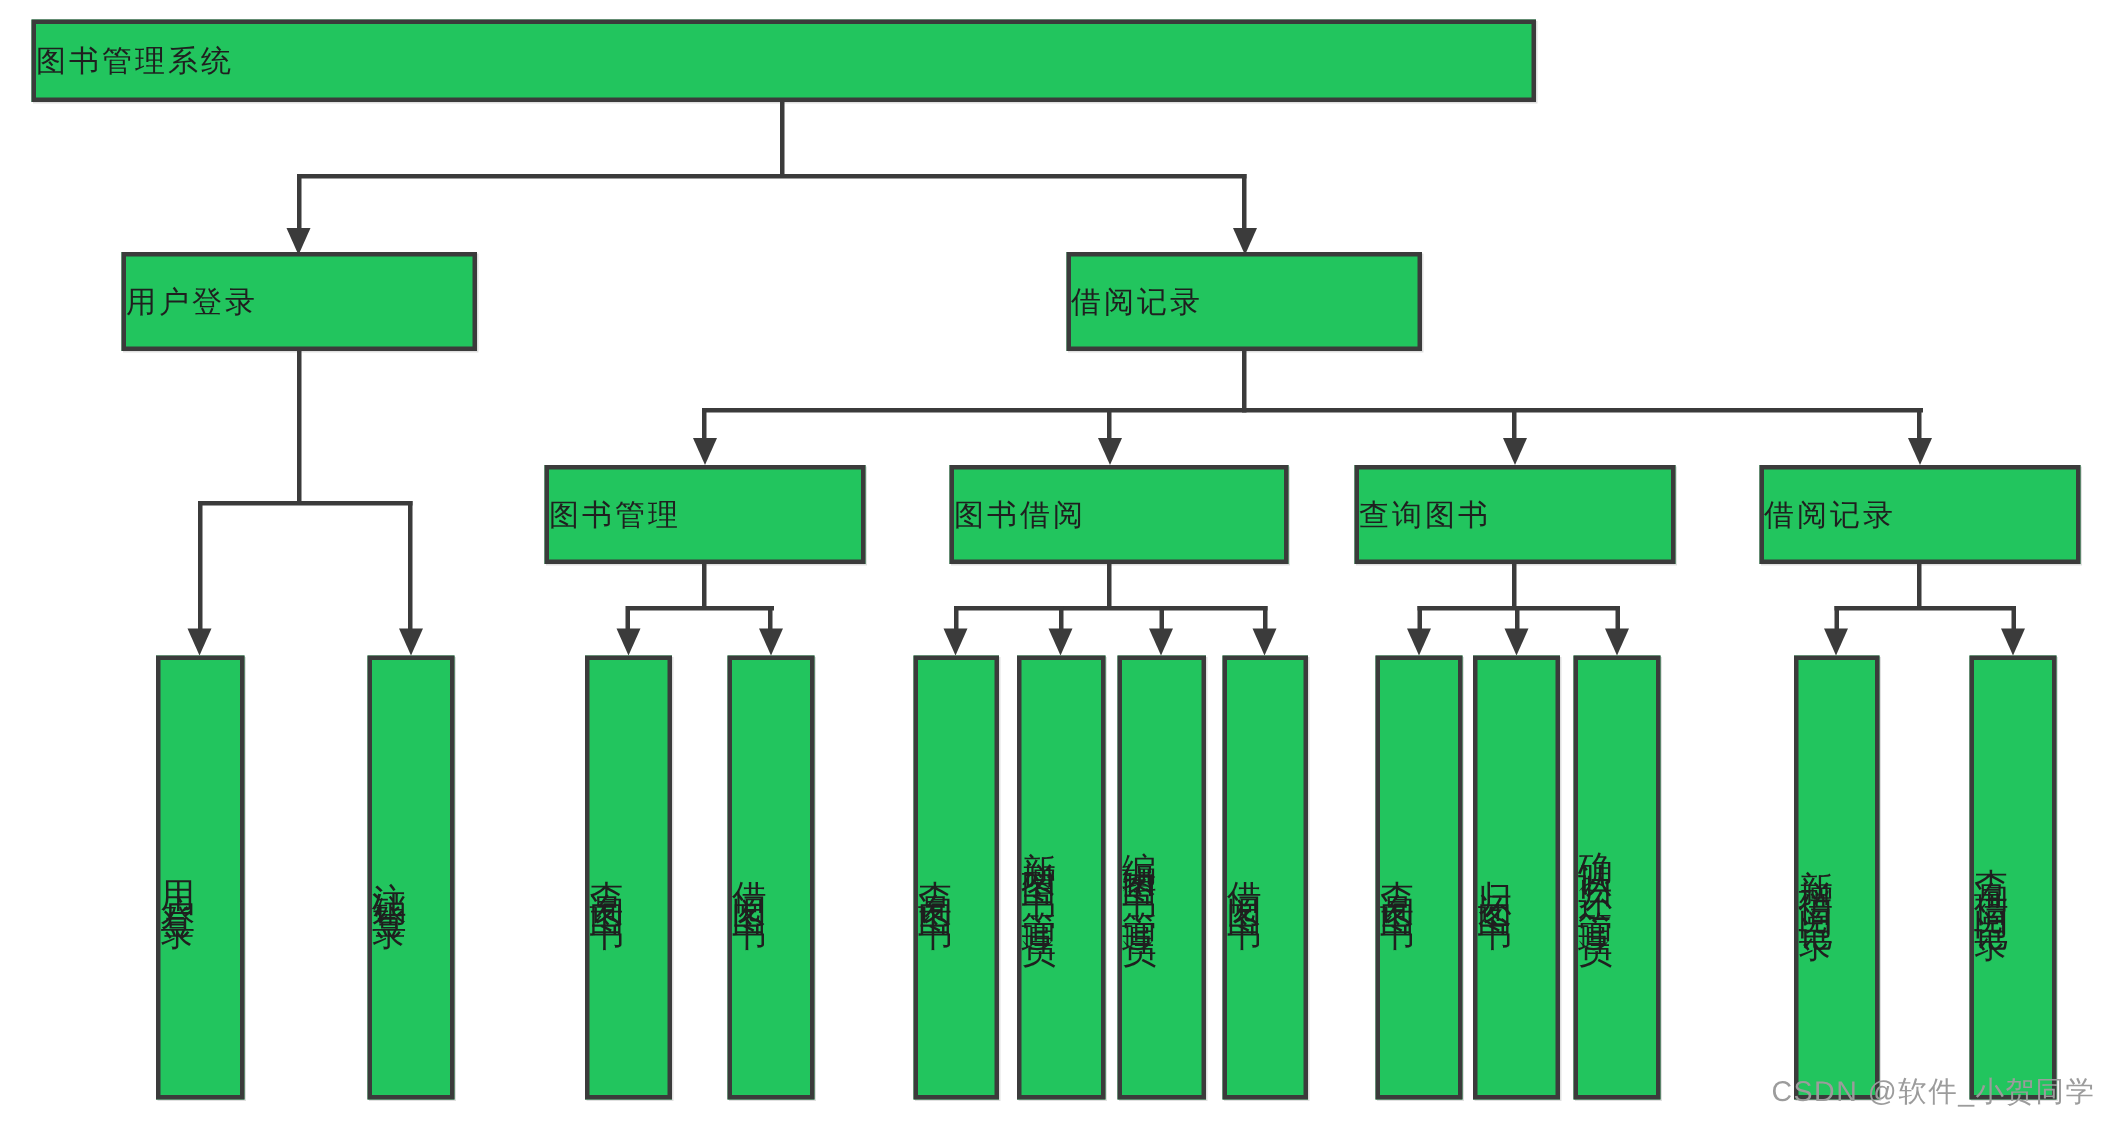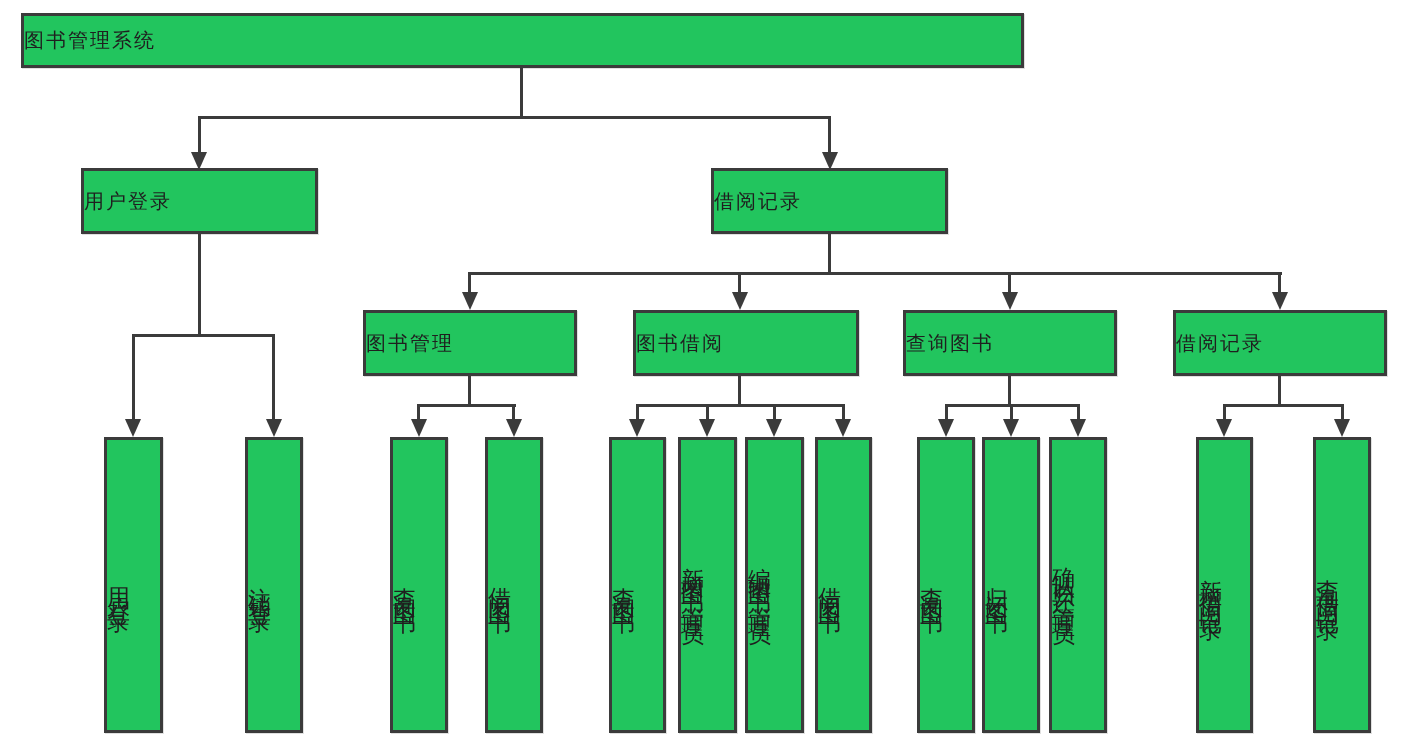--- a/index.html
+++ b/index.html
@@ -191,14 +191,15 @@
     <span>确认归还（管理员）</span>
   </div>
 
   <div class="box vbox" style="left:1196px; top:437px; width:57px; height:296px;">
     <span>新增借阅记录</span>
   </div>
   <div class="box vbox" style="left:1313px; top:437px; width:58px; height:296px;">
     <span>查询借阅记录</span>
   </div>
 
+  <div class="watermark">CSDN @软件_小贺同学</div>
 
 </div>
 
 </body></html>

